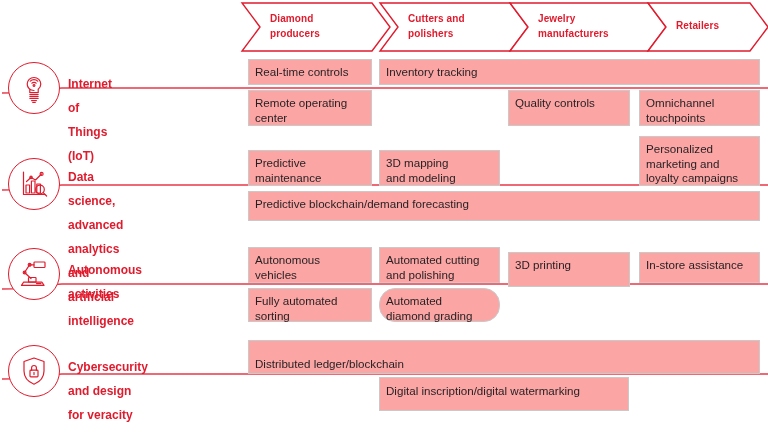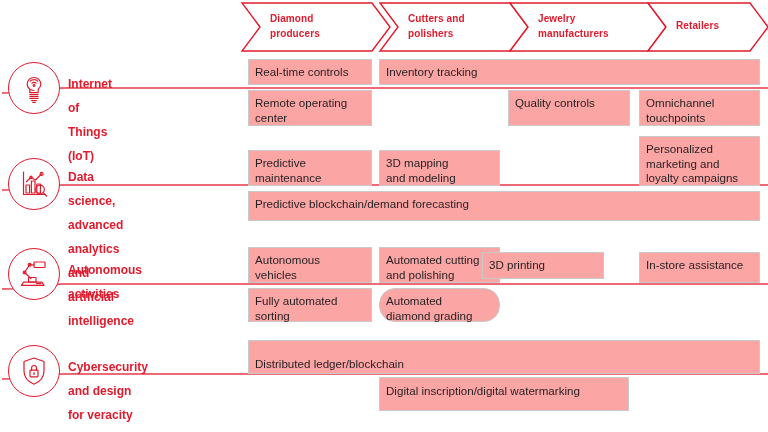--- a/index.html
+++ b/index.html
@@ -205,21 +205,21 @@
   <div class="cell" style="left:639px;top:136px;width:121px;height:50px;">Personalized
 marketing and
 loyalty campaigns</div>
 
   <div class="cell" style="left:248px;top:191px;width:512px;height:30px;">Predictive blockchain/demand forecasting</div>
 
   <div class="cell" style="left:248px;top:247px;width:124px;height:36px;">Autonomous
 vehicles</div>
   <div class="cell" style="left:379px;top:247px;width:121px;height:36px;">Automated cutting
 and polishing</div>
-  <div class="cell" style="left:482px;top:252px;width:122px;height:27px;">3D printing</div>
+  <div class="cell" style="left:508px;top:252px;width:122px;height:35px;">3D printing</div>
   <div class="cell" style="left:639px;top:252px;width:121px;height:31px;">In-store assistance</div>
 
   <div class="cell" style="left:248px;top:288px;width:124px;height:34px;">Fully automated
 sorting</div>
   <div class="cell" style="left:379px;top:288px;width:121px;height:34px;border-radius:16px;">Automated
 diamond grading</div>
 
   <div class="cell" style="left:248px;top:340px;width:512px;height:34px;padding-top:16px;">Distributed ledger/blockchain</div>
   <div class="cell" style="left:379px;top:377px;width:250px;height:34px;padding-top:6px;">Digital inscription/digital watermarking</div>
 

